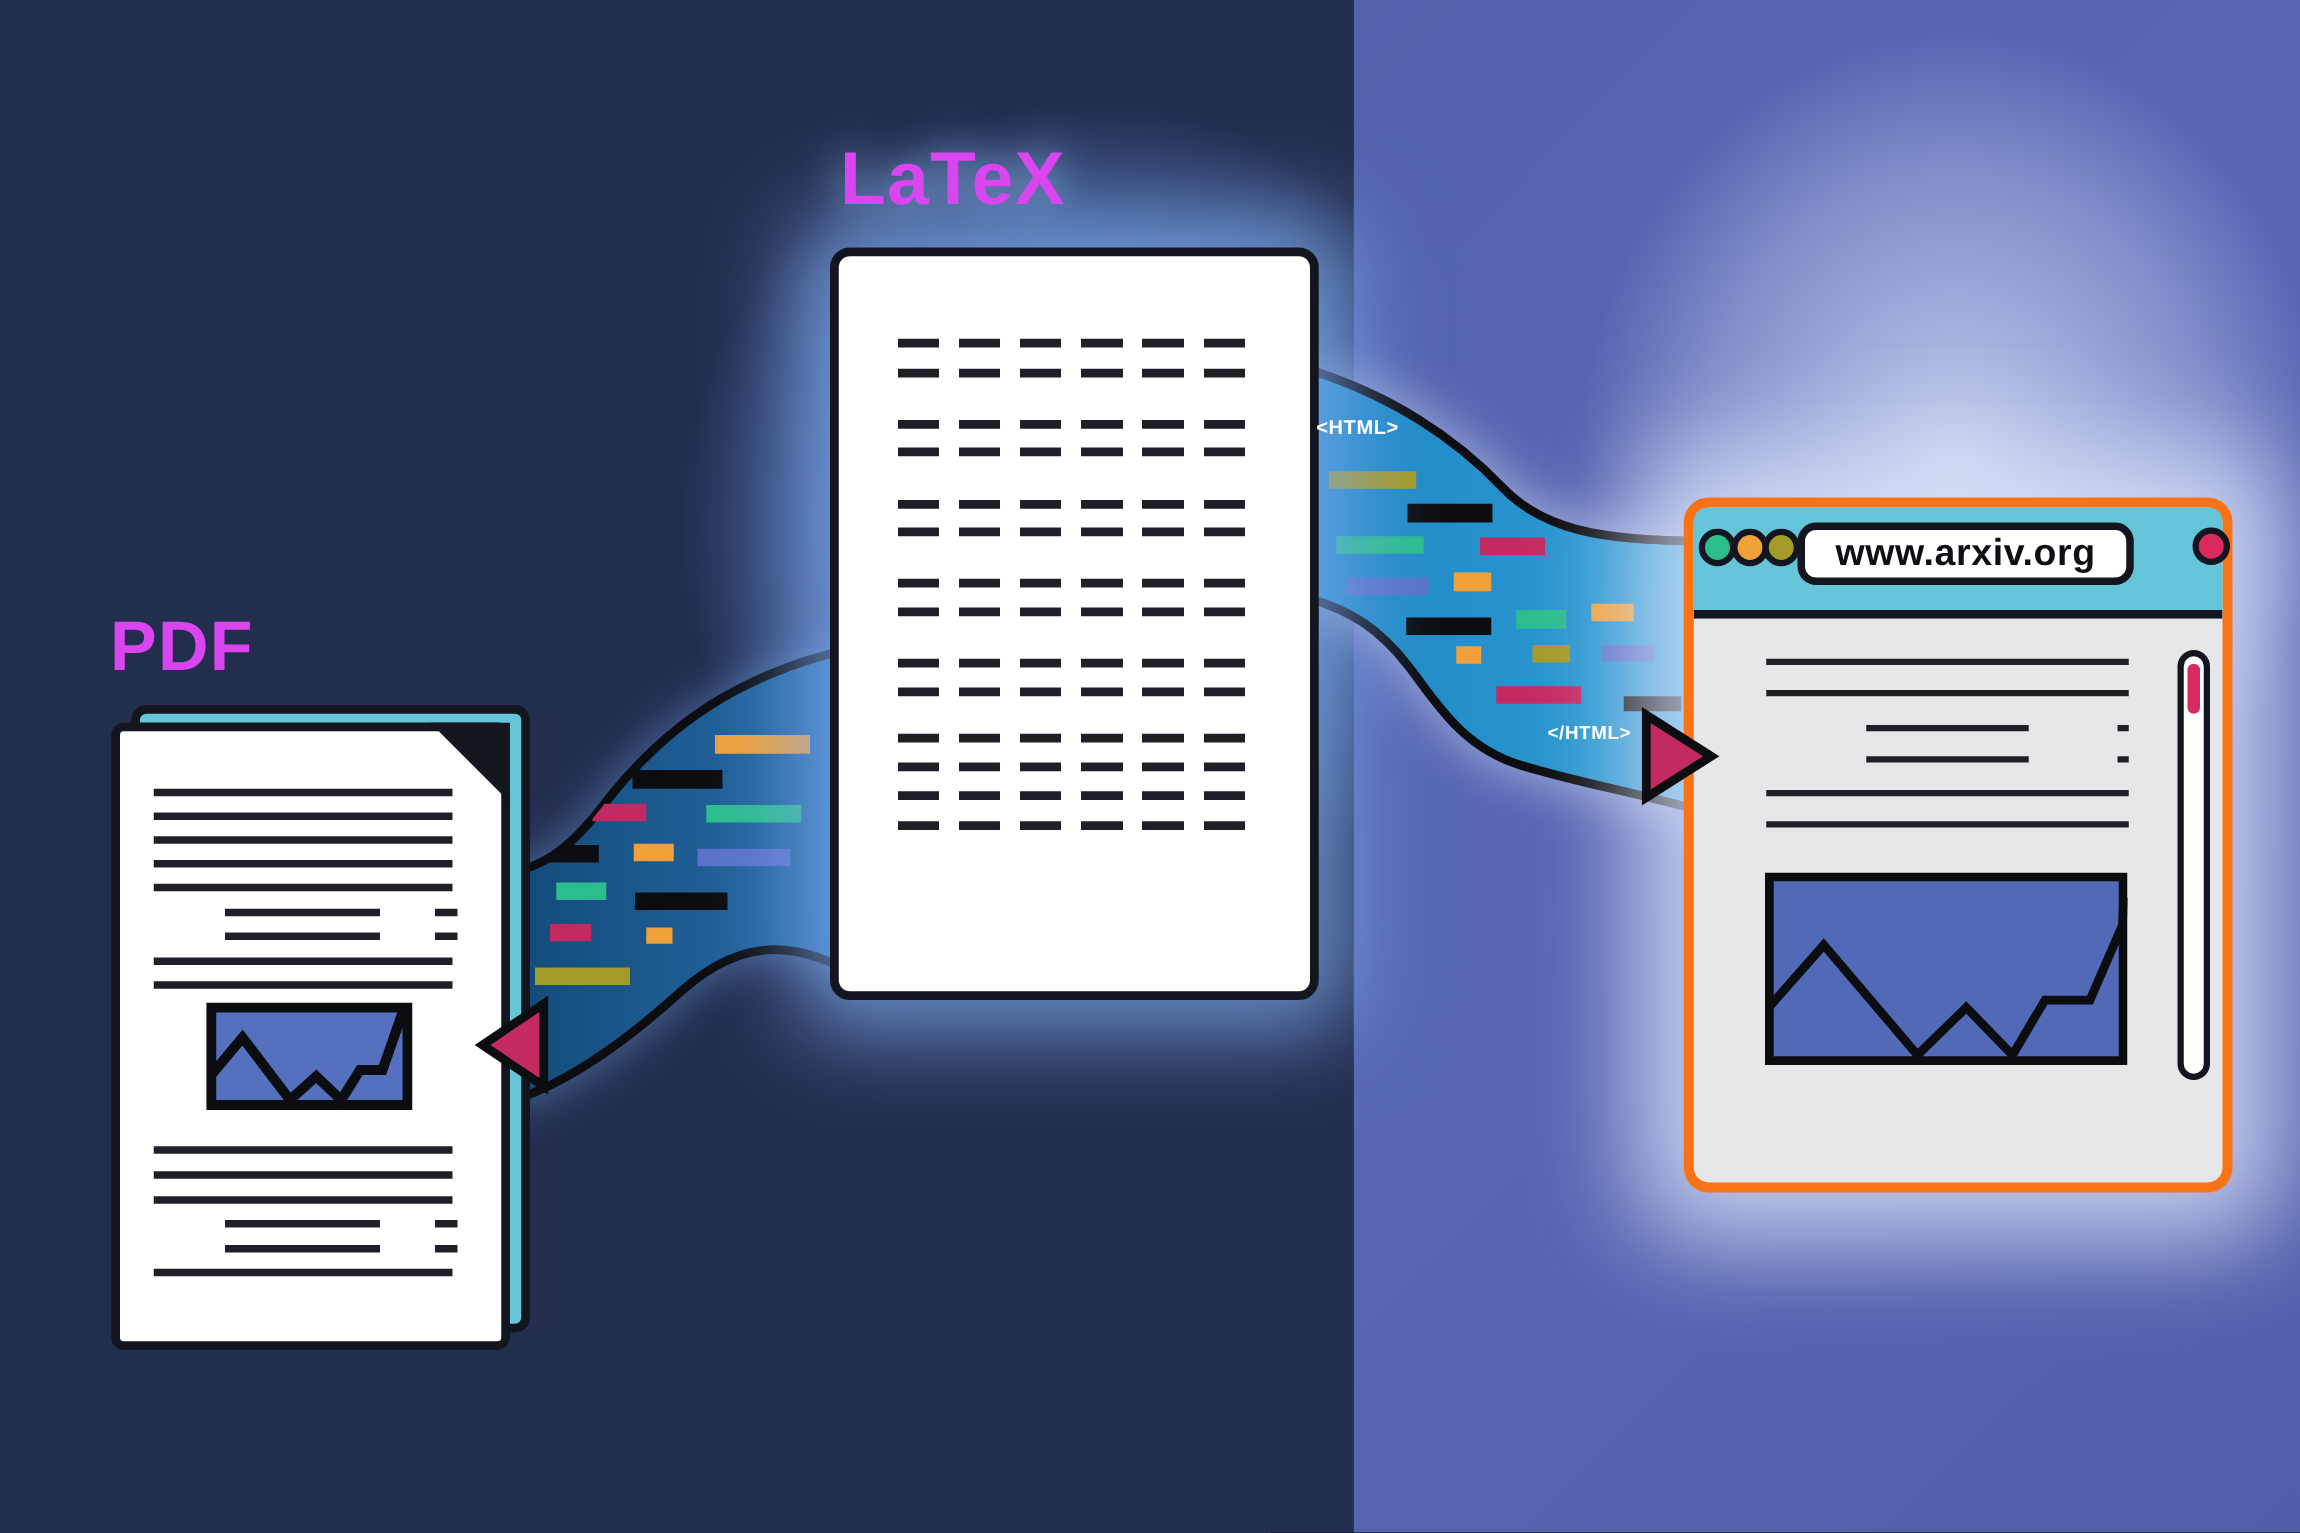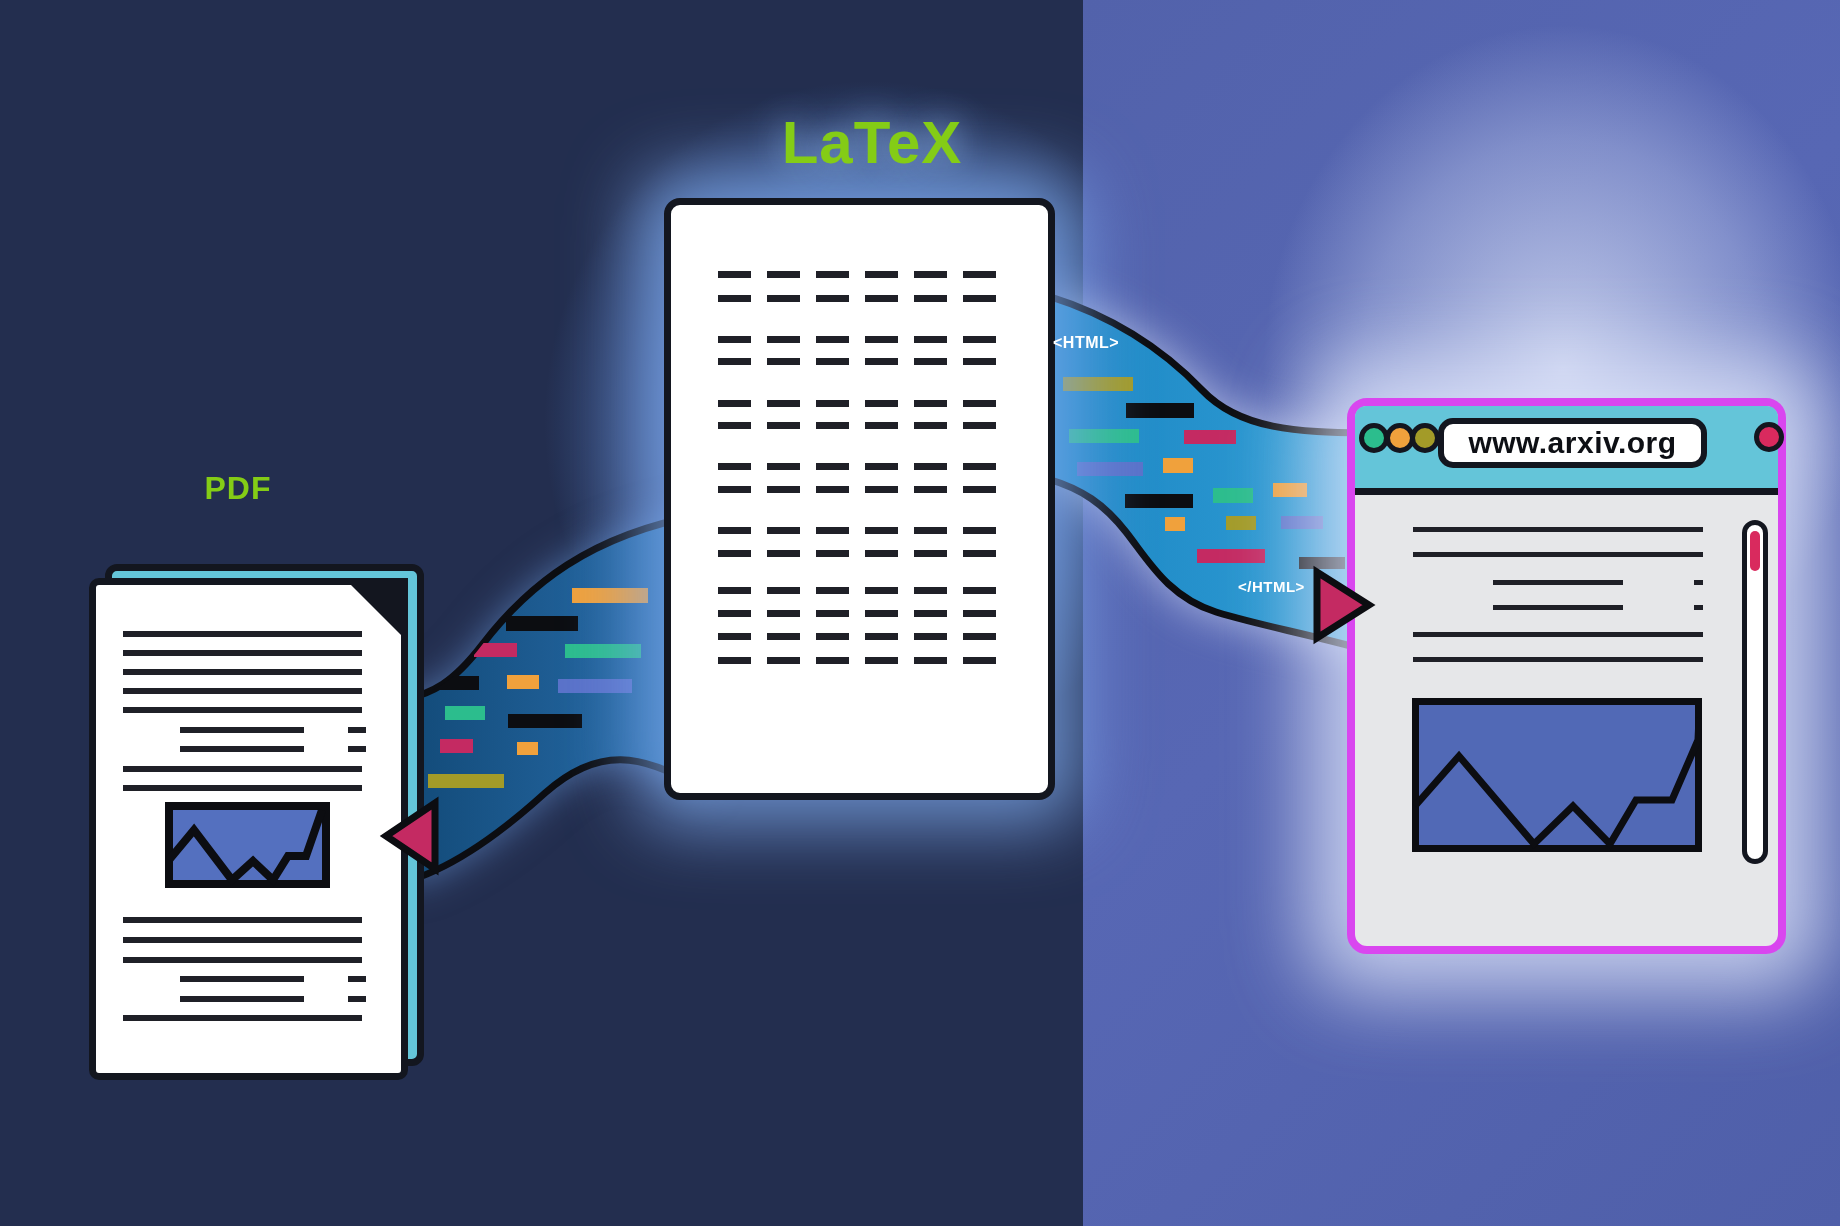--- a/index.html
+++ b/index.html
@@ -12,22 +12,22 @@
             background:linear-gradient(135deg,#5262ab 0%,#5767b4 45%,#4f5fa9 100%);overflow:hidden;}
   .glow-latex{position:absolute;left:-613px;top:-10px;width:880px;height:920px;
       background:radial-gradient(ellipse 50% 50% at 50% 48%,rgba(116,163,238,.95) 0%,rgba(96,140,220,.45) 48%,rgba(96,140,220,0) 74%);}
   .glow-browser{position:absolute;left:80px;top:-90px;width:800px;height:920px;
       background:radial-gradient(ellipse 50% 50% at 50% 50%,rgba(231,237,253,.75) 0%,rgba(210,220,248,.35) 50%,rgba(210,220,248,0) 75%);}
   
   svg.layer{position:absolute;left:0;top:0;width:1840px;height:1226px;}
   #ribbon-layer{z-index:2;}
   #overlay-layer{z-index:9;pointer-events:none;}
   
-  .title{position:absolute;color:#84cc16;font-weight:bold;text-align:center;letter-spacing:1px;z-index:6;}
-  #pdf-title{left:88px;top:470px;width:300px;font-size:32px;}
+  .title{position:absolute;color:#d946ef;font-weight:bold;text-align:left;letter-spacing:1px;z-index:6;}
+  #pdf-title{left:88px;top:484px;width:300px;font-size:56px;}
   #latex-title{left:672px;top:108px;width:400px;font-size:60px;
                text-shadow:0 0 34px rgba(150,190,245,.95);}
   #browser-title{left:1080px;top:328px;width:500px;font-size:46px;
                text-shadow:0 0 30px rgba(235,240,252,.95);}
   .html-tag{position:absolute;color:#fff;font-weight:bold;z-index:8;letter-spacing:.5px;}
   #html-open{left:1053px;top:334px;font-size:16px;}
   #html-close{left:1238px;top:578px;font-size:15px;}
   
   #latex-doc{position:absolute;left:664px;top:198px;width:377px;height:588px;
       background:#fff;border:7px solid #13161f;border-radius:16px;z-index:5;
@@ -37,21 +37,21 @@
   
   #pdf-back{position:absolute;left:105px;top:564px;width:305px;height:488px;
       background:#64c5d9;border:7px solid #13161f;border-radius:12px;z-index:4;}
   #pdf-sheet{position:absolute;left:89px;top:578px;width:305px;height:488px;
       background:#fff;border:7px solid #13161f;border-radius:10px;z-index:5;}
   #pdf-fold{position:absolute;right:-7px;top:-7px;width:66px;height:66px;z-index:6;}
   .ln{position:absolute;background:#1f2027;}
   .doc-chart{position:absolute;}
   
   #browser-window{position:absolute;left:1347px;top:398px;width:423px;height:540px;
-      background:#e6e7e9;border:8px solid #d946ef;border-radius:20px;z-index:5;
+      background:#e6e7e9;border:8px solid #f97316;border-radius:20px;z-index:5;
       box-shadow:0 0 80px 40px rgba(222,229,250,.8);}
   #browser-topbar{position:absolute;left:0;top:0;width:423px;height:82px;
       background:#64c5d9;border-bottom:7px solid #13161f;border-radius:11px 11px 0 0;}
   .traffic{position:absolute;top:17px;width:20px;height:20px;border-radius:50%;
       border:5px solid #13161f;}
   #url-pill{position:absolute;left:83px;top:12px;width:257px;height:38px;background:#fff;
       border:6px solid #13161f;border-radius:15px;color:#0d0f14;font-weight:bold;
       font-size:30px;text-align:center;line-height:38px;letter-spacing:.5px;}
   #close-btn{position:absolute;left:399px;top:16px;width:20px;height:20px;border-radius:50%;
       background:#d92a5e;border:5px solid #13161f;}

